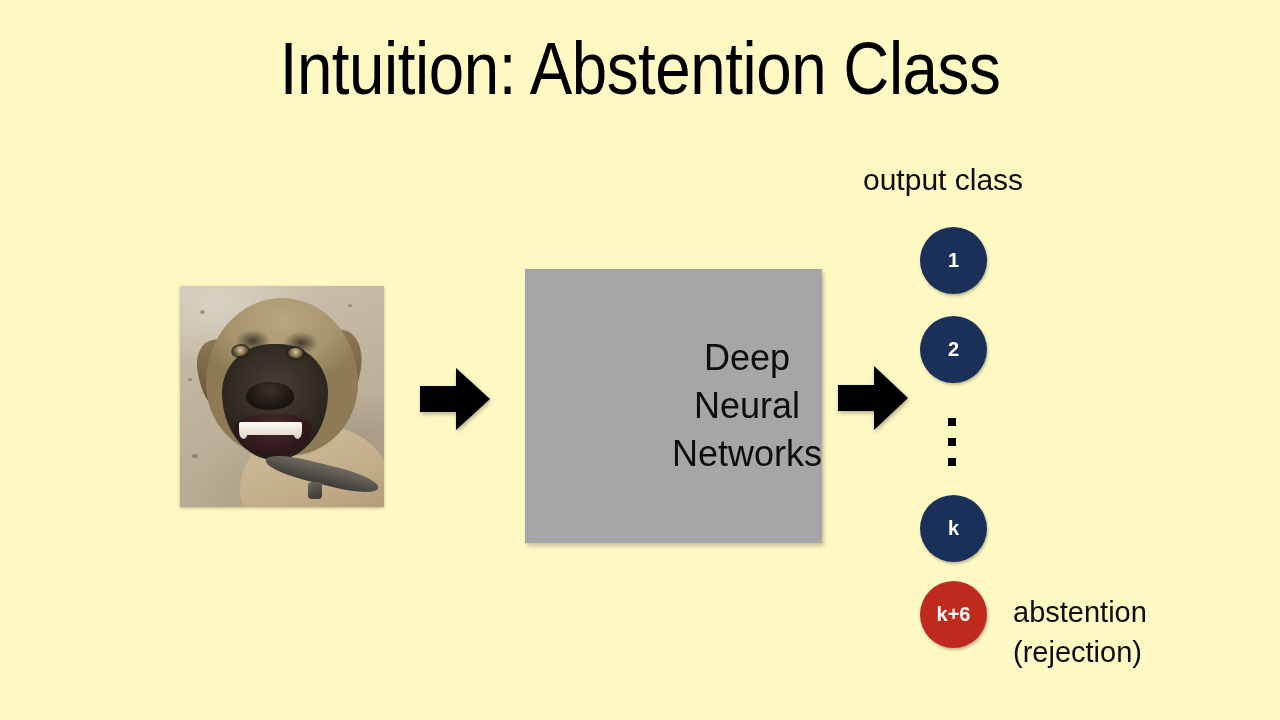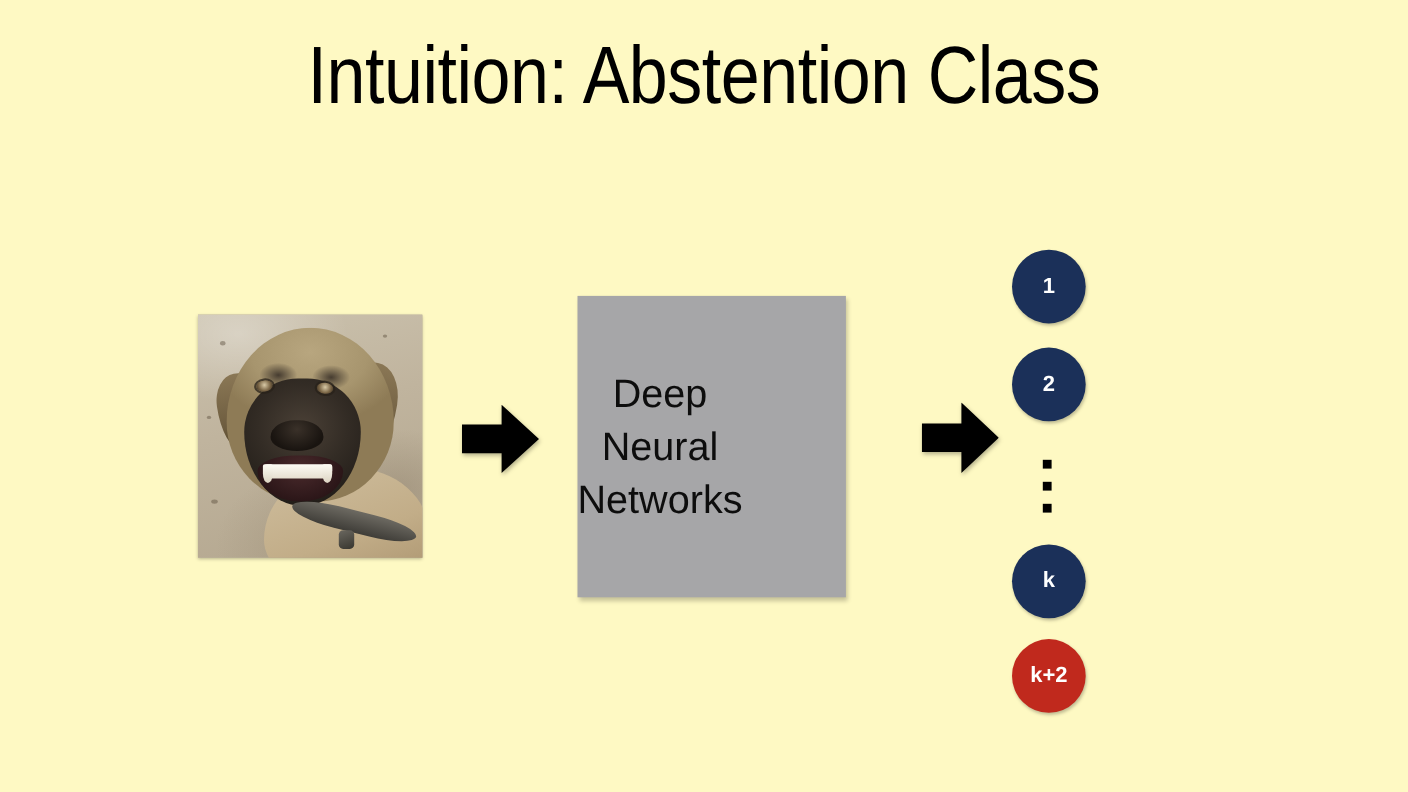--- a/index.html
+++ b/index.html
@@ -183,27 +183,27 @@
   .block-arrow {
     position: absolute;
     filter: drop-shadow(1px 2px 2px rgba(0,0,0,0.30));
   }
 
   
   #dnn-box {
     position: absolute;
     left: 525px;
     top: 269px;
-    width: 244px;
+    width: 297px;
     height: 274px;
     background: #a6a6a8;
     box-shadow: 2px 3px 4px rgba(0,0,0,0.22);
     display: flex;
     align-items: center;
-    justify-content: flex-start;
+    justify-content: flex-end;
   }
   #dnn-label {
     font-size: 36px;
     font-weight: 400;
     line-height: 1.33;
     color: #0d0d0d;
     text-align: center;
     white-space: pre-line;
   }
 
@@ -305,29 +305,32 @@
   <div id="dnn-box">
     <div id="dnn-label">Deep
 Neural
 Networks</div>
   </div>
 
   <svg class="block-arrow" style="left:838px; top:366px;" width="70" height="64" viewBox="0 0 70 64">
     <polygon points="0,19 36,19 36,0 70,32 36,64 36,45 0,45" fill="#000000"></polygon>
   </svg>
 
+  <div id="output-class-label">output class</div>
 
   <div id="node-1" class="out-node navy">1</div>
 
   <div id="node-2" class="out-node navy">2</div>
 
   <div id="vertical-ellipsis">
     <span></span>
     <span></span>
     <span></span>
   </div>
 
   <div id="node-k" class="out-node navy">k</div>
 
-  <div id="node-kp1" class="out-node red">k+2</div>
-
+  <div id="node-kp1" class="out-node red">k+6</div>
+
+  <div id="abstention-label">abstention
+(rejection)</div>
 
 </div>
 
 </body></html>

